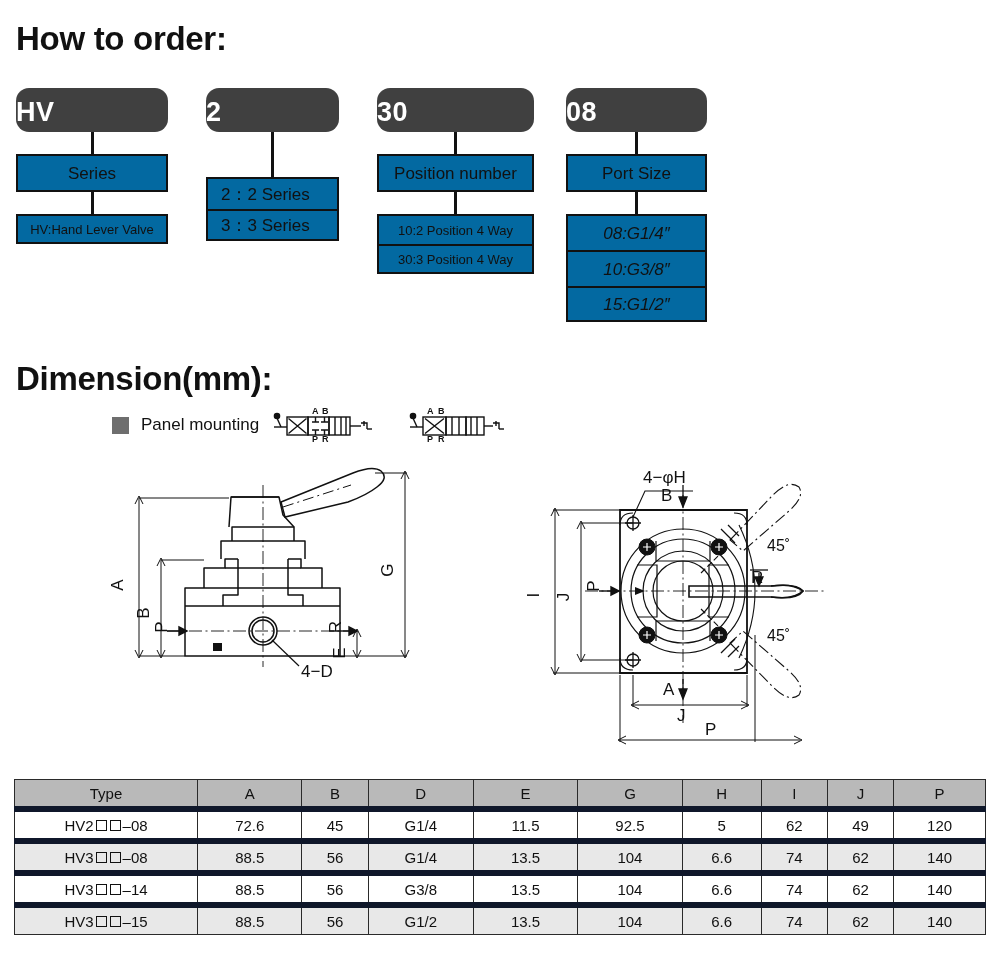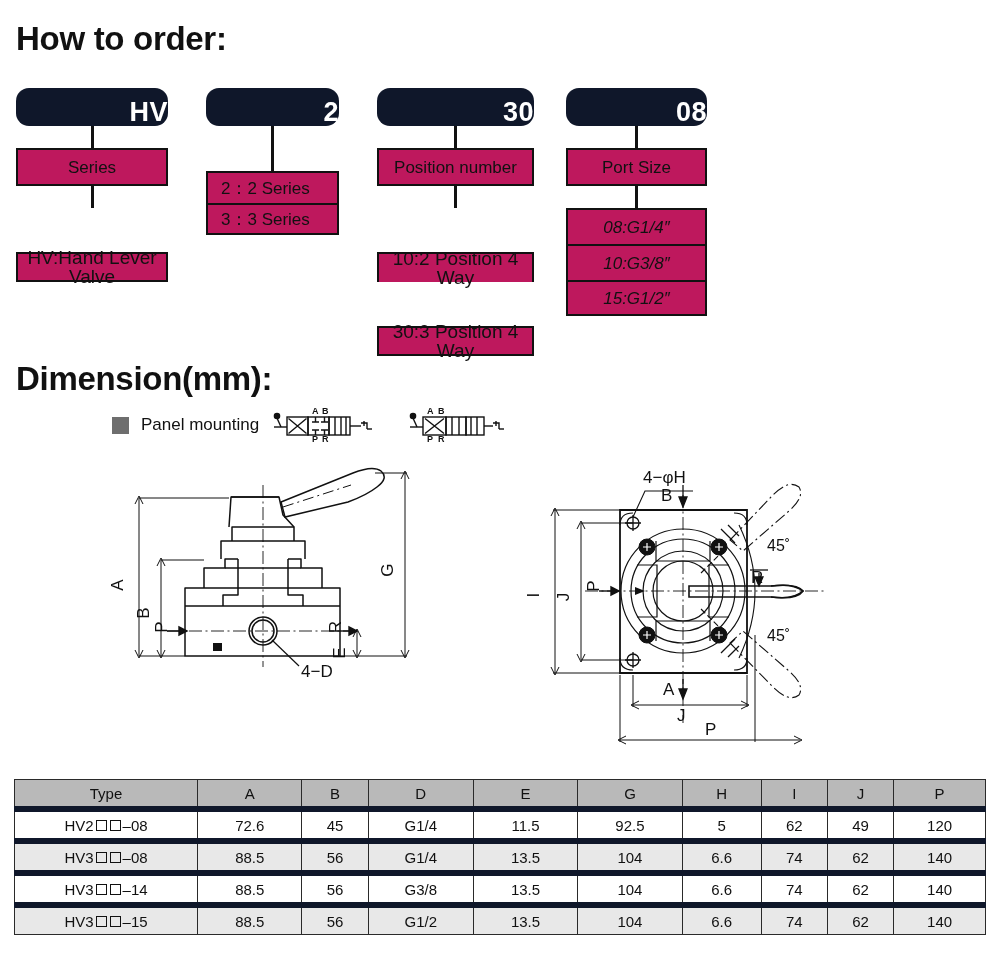--- a/index.html
+++ b/index.html
@@ -21,48 +21,48 @@
     letter-spacing:-0.3px;
     color:#111;
   }
   #title-order{left:16px;top:20px;}
   #title-dimension{left:16px;top:360px;}
 
   
   .order-area{position:absolute;left:0;top:88px;width:1000px;height:260px;}
   .order-col{position:absolute;top:0;}
   .pill{
-    background:#0f172a;
+    background:#404040;
     color:#ffffff;
     border-radius:13px;
-    height:38px;
+    height:44px;
     line-height:48px;
-    text-align:right;
+    text-align:left;
     font-size:27px;
     font-weight:bold;
     letter-spacing:0.5px;
   }
   .connector{
     width:3px;
     background:#111;
     margin:0 auto;
   }
   .obox{
     border:2px solid #111;
-    background:#be185d;
+    background:#0369a1;
     text-align:center;
     box-sizing:border-box;
     font-size:17px;
     color:#111;
     line-height:1;
     display:flex;
     align-items:center;
     justify-content:center;
   }
-  .obox.small{font-size:19px;margin-top:44px;}
+  .obox.small{font-size:13px;}
   .obox.mid{font-size:17px;}
   .stack .obox{border-bottom-width:0;}
   .stack .obox:last-child{border-bottom-width:2px;}
 
   
   #col-series{left:16px;width:152px;}
   #col-series .pill{width:152px;}
   #col-series .lvl1{width:152px;height:38px;}
   #col-series .lvl2{width:152px;height:30px;}
 

